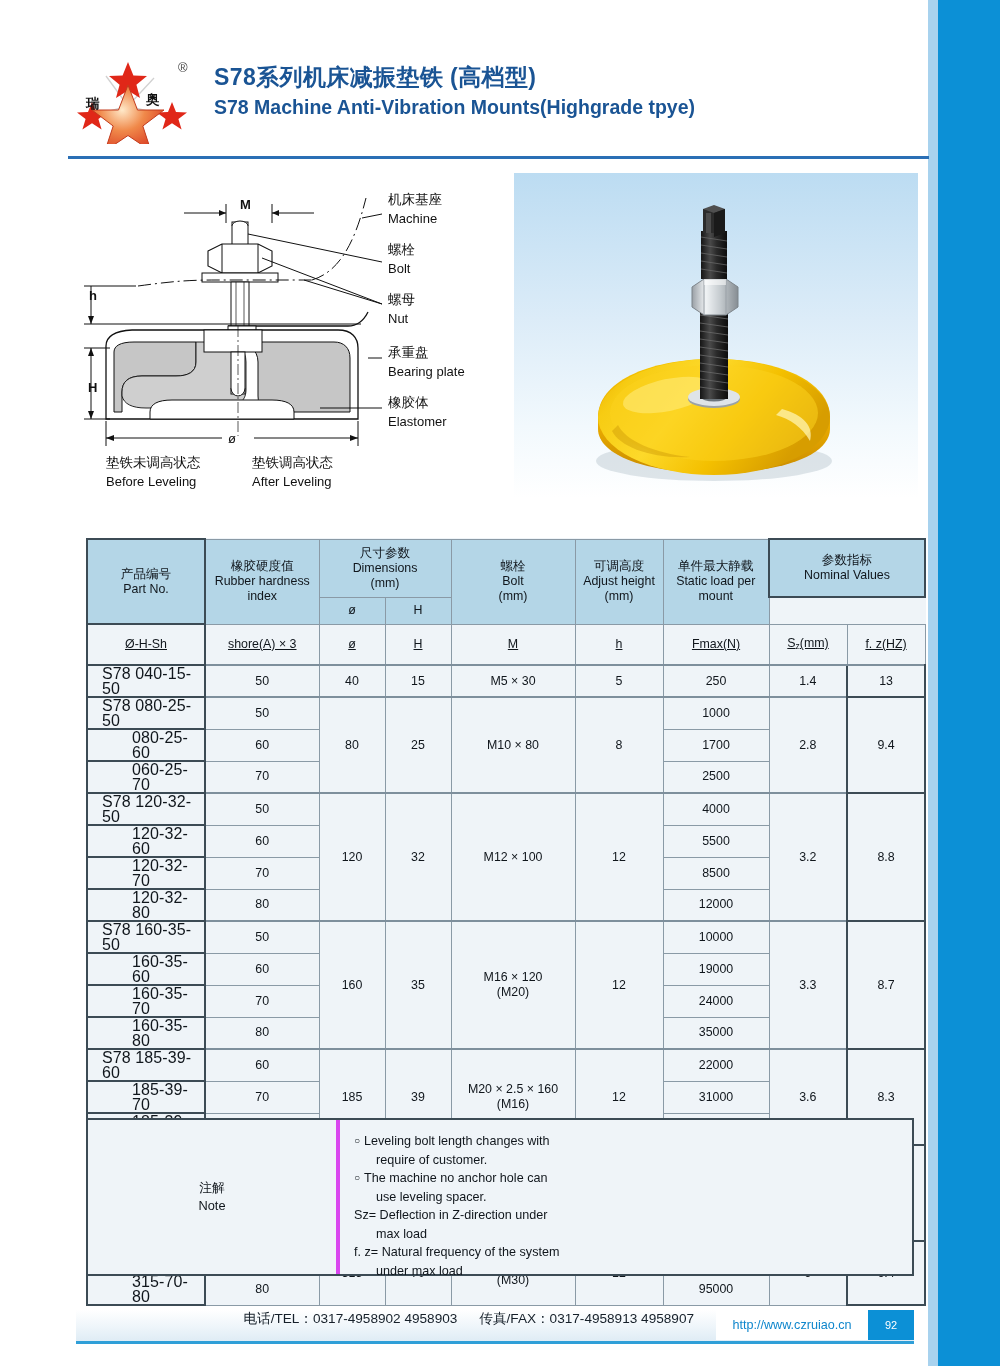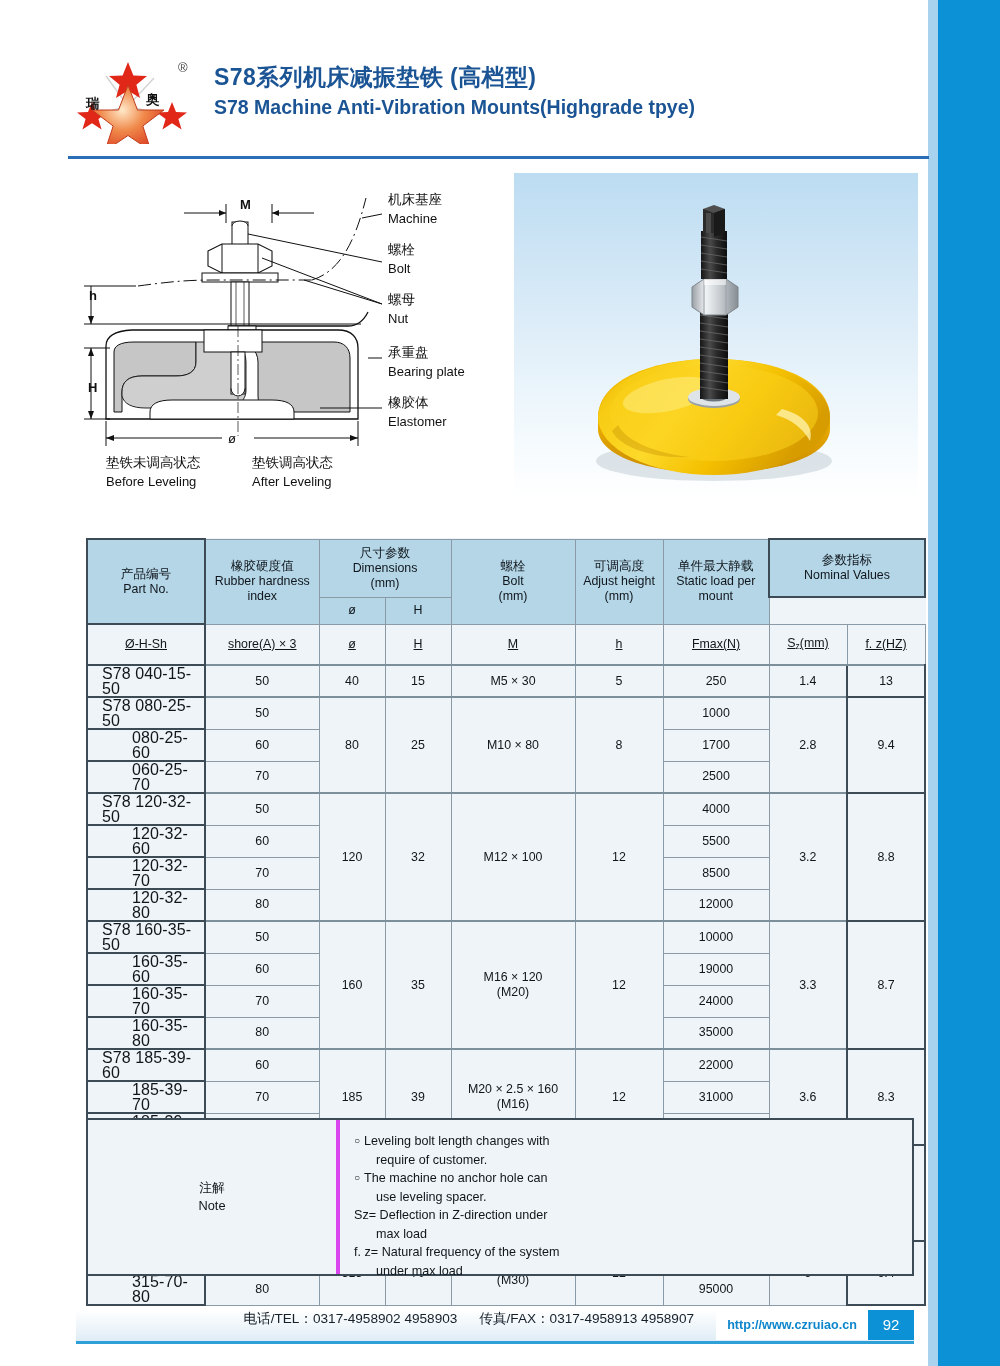--- a/index.html
+++ b/index.html
@@ -114,27 +114,27 @@
     border-bottom:3px solid #2f9fd8;
     display:flex; align-items:flex-start;margin-top:12px;
   }
   .footer-contact {
     flex:1; text-align:right; padding-right:22px;
     font-size:13.6px; color:#16202a; white-space:nowrap;
   }
   .footer-contact .sp { display:inline-block; width:22px; }
   .footer-url {
     width:152px; text-align:center;
-    font-size:12.6px; font-weight:bold; color:#0e86cc;
+    font-size:12.6px; font-weight:normal; color:#0e86cc;
     background:#ffffff; height:30px; line-height:30px;
   }
   .footer-page {
     width:46px; height:30px; line-height:30px;
     background:#0c90d6; color:#ffffff;
-    font-size:15px; text-align:center;
+    font-size:11px; text-align:center;
   }
 
   .dgm-t { font-size:13px; fill:#111; font-family:"Liberation Sans", sans-serif; }
   .dgm-cn { font-size:13.5px; fill:#111; font-family:"DejaVu Sans", sans-serif; }
   .dgm-l { stroke:#111; stroke-width:1; fill:none; }
 </style>
 </head>
 <body>
 
 <div id="page">

